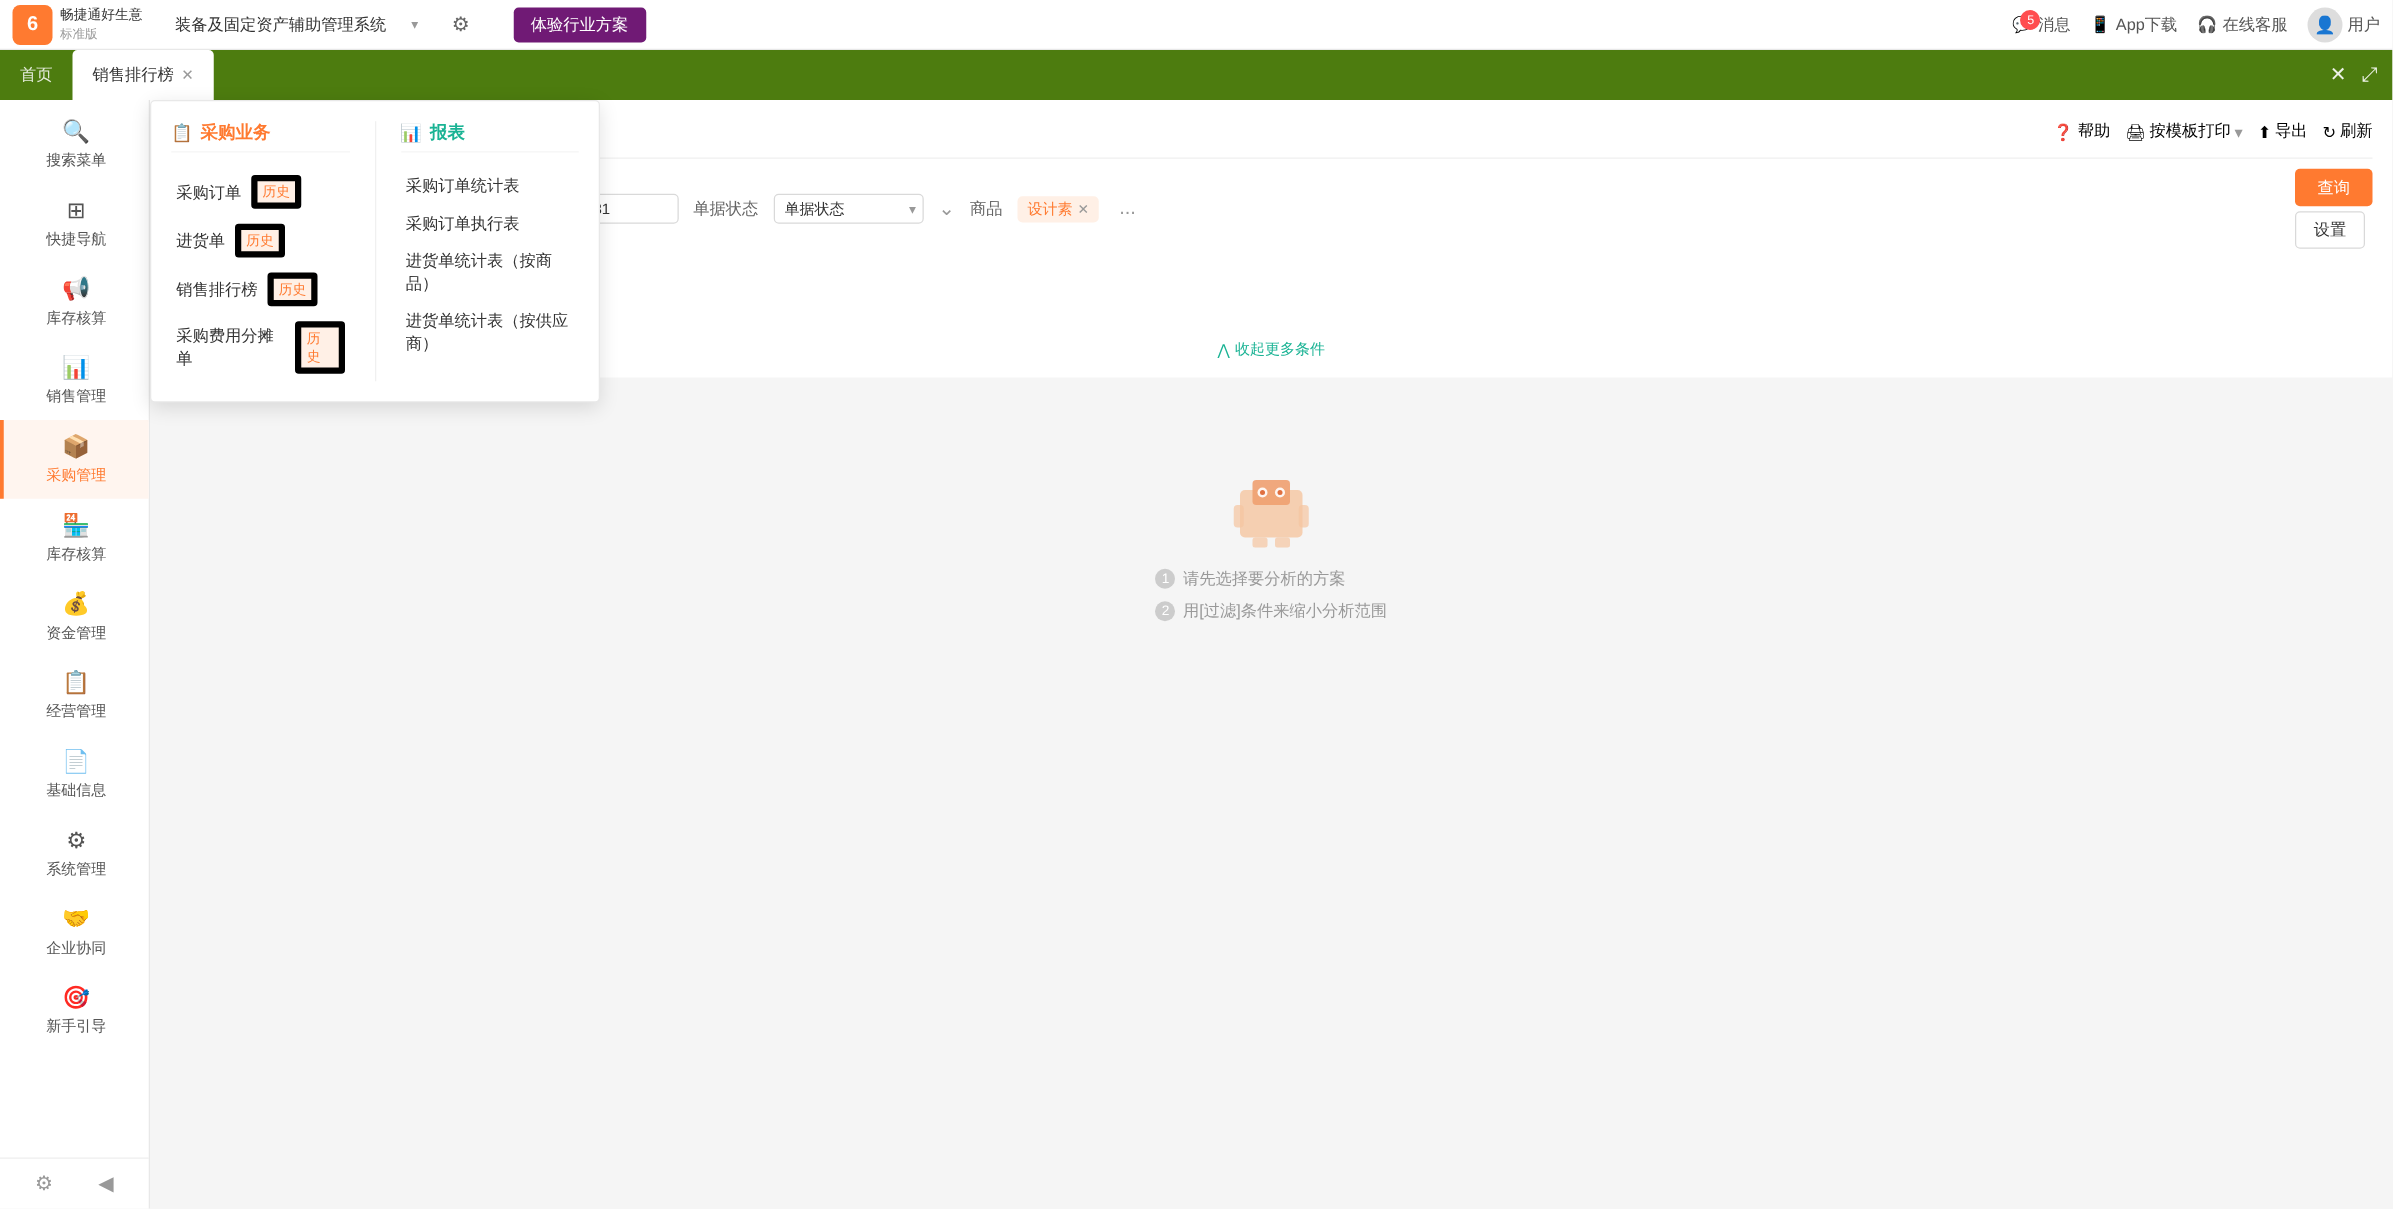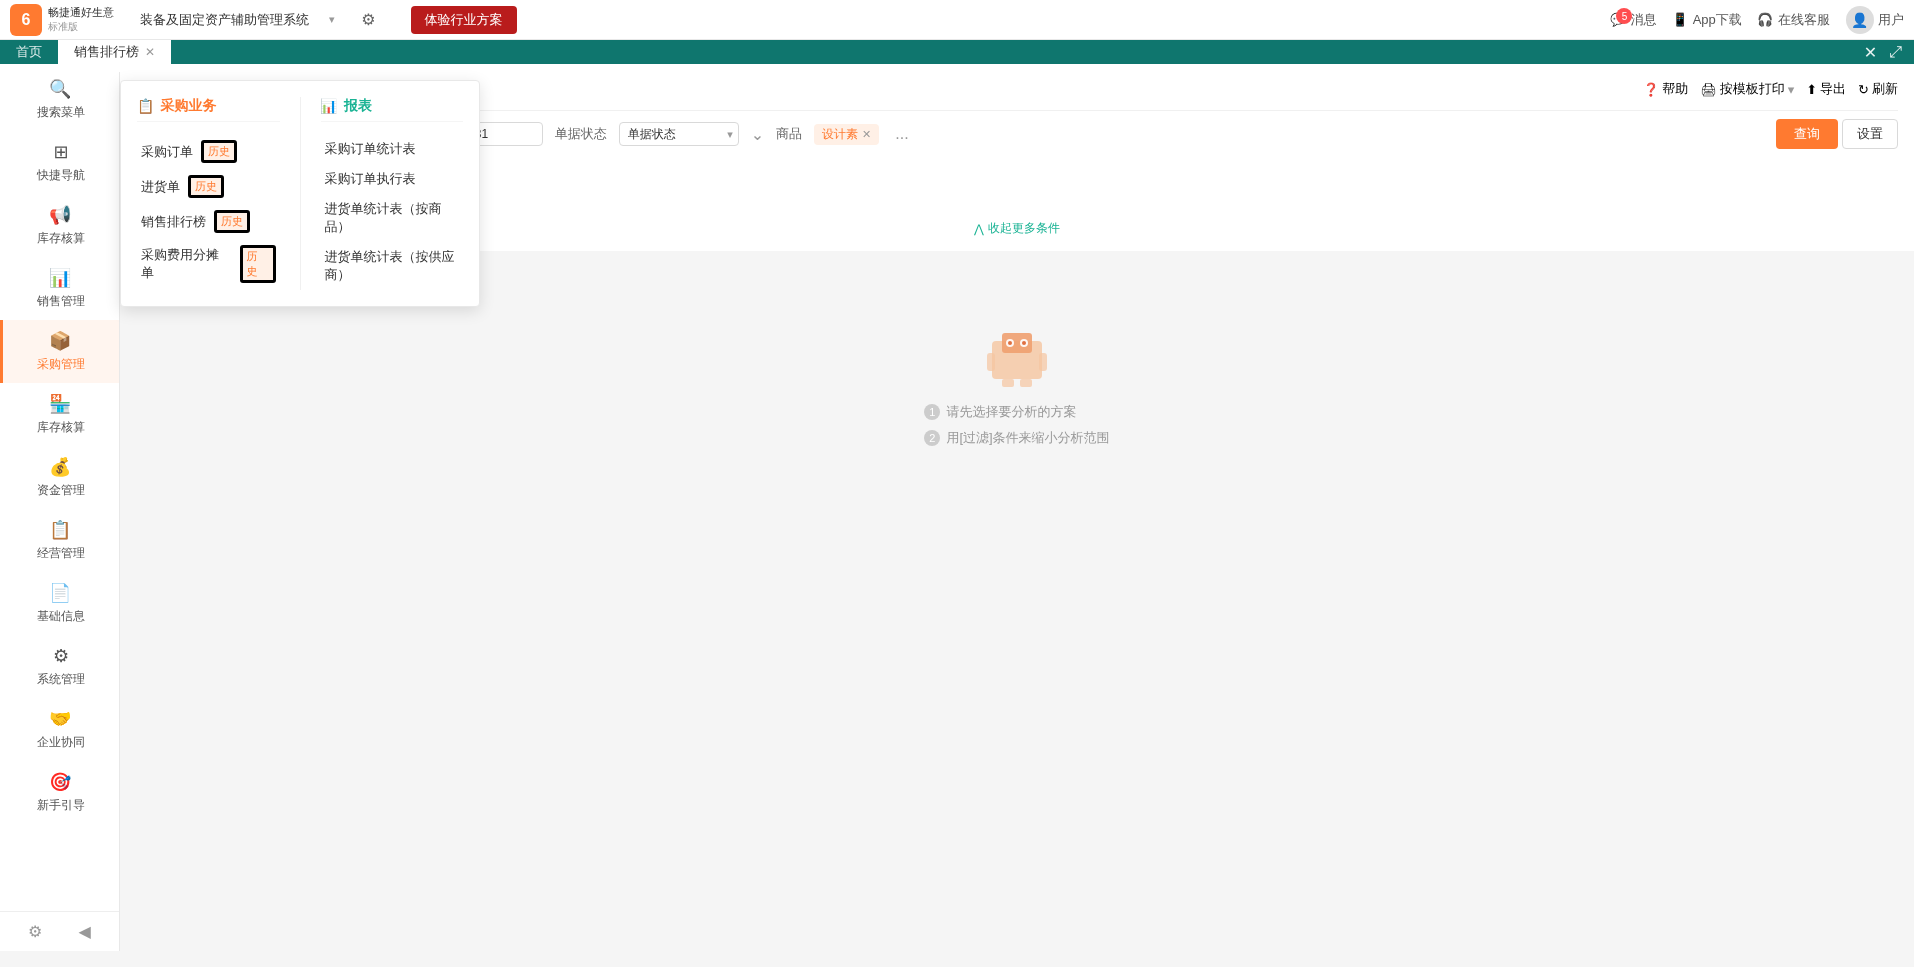--- a/index.html
+++ b/index.html
@@ -62,21 +62,21 @@
       width: 28px;
       height: 28px;
       display: flex;
       align-items: center;
       justify-content: center;
       color: #666;
       cursor: pointer;
       font-size: 16px;
     }
     .trial-btn {
-      background: #b91c1c;
+      background: #701a75;
       color: white;
       border: none;
       border-radius: 4px;
       padding: 5px 14px;
       font-size: 13px;
       cursor: pointer;
       margin-left: 8px;
     }
     .header-right {
       display: flex;
@@ -115,22 +115,22 @@
       border-radius: 50%;
       display: flex;
       align-items: center;
       justify-content: center;
       color: #999;
       font-size: 14px;
     }
 
     
     .tab-bar {
-      height: 24px;
-      background: #0f766e;
+      height: 40px;
+      background: #4d7c0f;
       display: flex;
       align-items: center;
       padding: 0 0;
       position: relative;
     }
     .tab-item {
       height: 40px;
       display: flex;
       align-items: center;
       padding: 0 16px;
@@ -350,21 +350,21 @@
       gap: 8px;
       padding: 6px 4px;
       cursor: pointer;
       color: #333;
       font-size: 13px;
       border-radius: 3px;
     }
     .history-badge {
       background: #fff0e6;
       color: #ff7a30;
-      border: 3px solid #000000;
+      border: 5px solid #000000;
       border-radius: 3px;
       font-size: 11px;
       padding: 1px 4px;
     }
 
     .content-inner {
       padding: 0;
       height: 100%;
       overflow-y: auto;
     }
@@ -539,21 +539,21 @@
             </select>
           </div>
           <span style="color:#999;font-size:16px;cursor:pointer;">⌄</span>
           <span class="filter-label">商品</span>
           <span class="tag tag-orange">
             <span>设计素</span>
             <span class="tag-close">✕</span>
           </span>
           <span class="dots-btn">...</span>
           <div style="flex:1;"></div>
-          <div style="display:flex;gap:4px;align-items:flex-start;">
+          <div style="display:flex;flex-direction:column;gap:4px;align-items:flex-start;">
             <button class="btn-query">查询</button>
             <button class="btn-settings">设置</button>
           </div>
         </div>
 
         <div class="filter-row">
           <span class="filter-label">排名项目</span>
           <div class="filter-select-wrap">
             <select class="filter-select">
               <option>金额</option>

